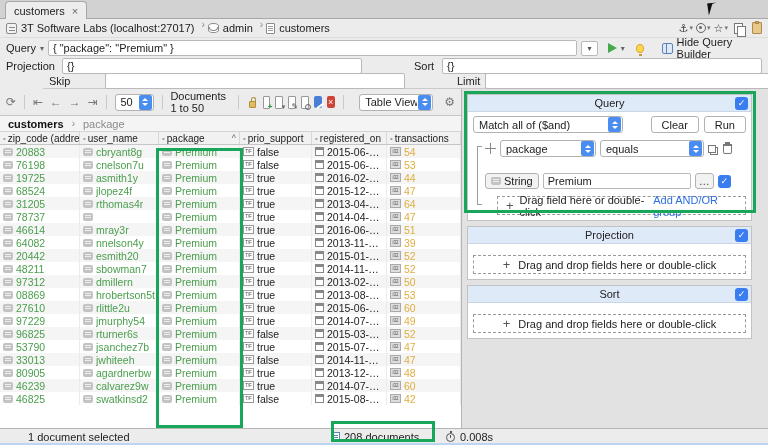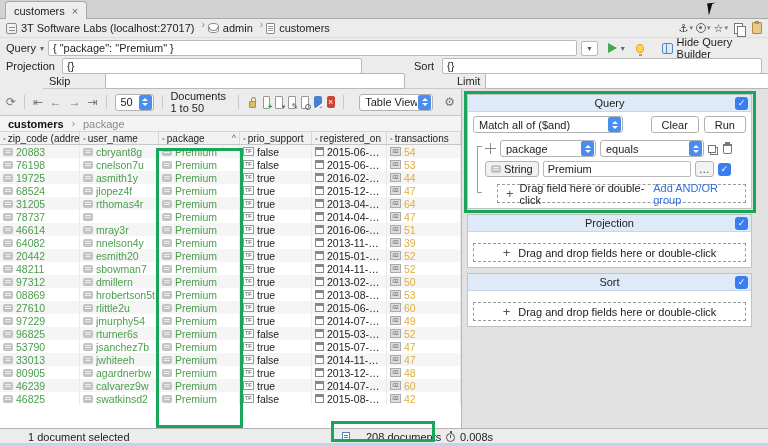--- a/index.html
+++ b/index.html
@@ -133,34 +133,34 @@
   .bracket:before,.bracket:after{content:'';position:absolute;left:0;width:4px;height:1px;background:#9c9c9c;}
   .bracket:before{top:0;} .bracket:after{bottom:0;}
   .condrow{display:flex;align-items:center;gap:4px;}
   .movehandle{width:11px;height:11px;position:relative;}
   .movehandle:before{content:'';position:absolute;left:0;top:5px;width:11px;height:1px;background:#888;}
   .movehandle:after{content:'';position:absolute;left:5px;top:0;width:1px;height:11px;background:#888;}
   .sel-field{width:96px;} .sel-op{width:104px;}
   .dupicon{width:8px;height:8px;border:1px solid #777;background:#fff;box-shadow:2px 2px 0 -1px #fff,2px 2px 0 0 #777;margin-right:3px;}
   .trashic{width:9px;height:10px;border:1px solid #777;border-top:2px solid #777;border-radius:0 0 2px 2px;position:relative;}
   .trashic:before{content:'';position:absolute;top:-4px;left:1px;width:5px;height:2px;background:#777;}
-  .valrow{display:flex;align-items:center;gap:4px;margin-top:4px;}
+  .valrow{display:flex;align-items:center;gap:4px;margin-top:16px;}
   .typebtn{height:16px;border:1px solid #b2b2b2;border-radius:3px;background:#f2f2f2;display:flex;align-items:center;gap:3px;padding:0 5px;}
   .in-value{width:148px;height:16px;}
   .dotsbtn{width:19px;height:16px;border:1px solid #b2b2b2;border-radius:3px;background:#f2f2f2;text-align:center;line-height:14px;color:#444;}
   .dropzone{margin-top:7px;margin-left:12px;border:1px dashed #9a9a9a;height:19px;display:flex;align-items:center;padding:0 8px;gap:6px;color:#222;}
   .dz-plus{color:#555;font-size:13px;}
   .dz-link{margin-left:auto;color:#2f6fe4;}
   .dropzone.centered{justify-content:center;margin-left:0;}
   .dropzone.centered .dz-plus{margin-right:2px;}
 
   
   .statusbar{position:absolute;left:0;top:428px;width:768px;height:15px;background:#ececec;border-top:1px solid #b5b5b5;}
   .st-sel{position:absolute;left:28px;top:2px;color:#222;}
-  .st-docs{position:absolute;left:342px;top:2px;display:flex;align-items:center;gap:16px;color:#222;}
+  .st-docs{position:absolute;left:332px;top:2px;display:flex;align-items:center;gap:4px;color:#222;}
   .docic{width:8px;height:10px;border:1px solid #5c83b5;background:#fff;position:relative;}
   .docic:after{content:'';position:absolute;left:1px;top:2px;width:4px;height:1px;background:#5c83b5;box-shadow:0 2px 0 #5c83b5;}
   .st-time{position:absolute;left:446px;top:2px;display:flex;align-items:center;gap:5px;color:#222;}
   .clockic{width:9px;height:9px;border:1.5px solid #555;border-radius:50%;position:relative;}
   .clockic:before{content:'';position:absolute;left:3px;top:-3px;width:2px;height:2px;background:#555;}
   .clockic:after{content:'';position:absolute;left:3px;top:1px;width:1px;height:3px;background:#555;}
   .bottomstrip{position:absolute;left:0;top:443px;width:768px;height:2px;background:#bcd5f0;}
 
   
   .annot{position:absolute;border:3px solid #17a65a;pointer-events:none;z-index:50;}

